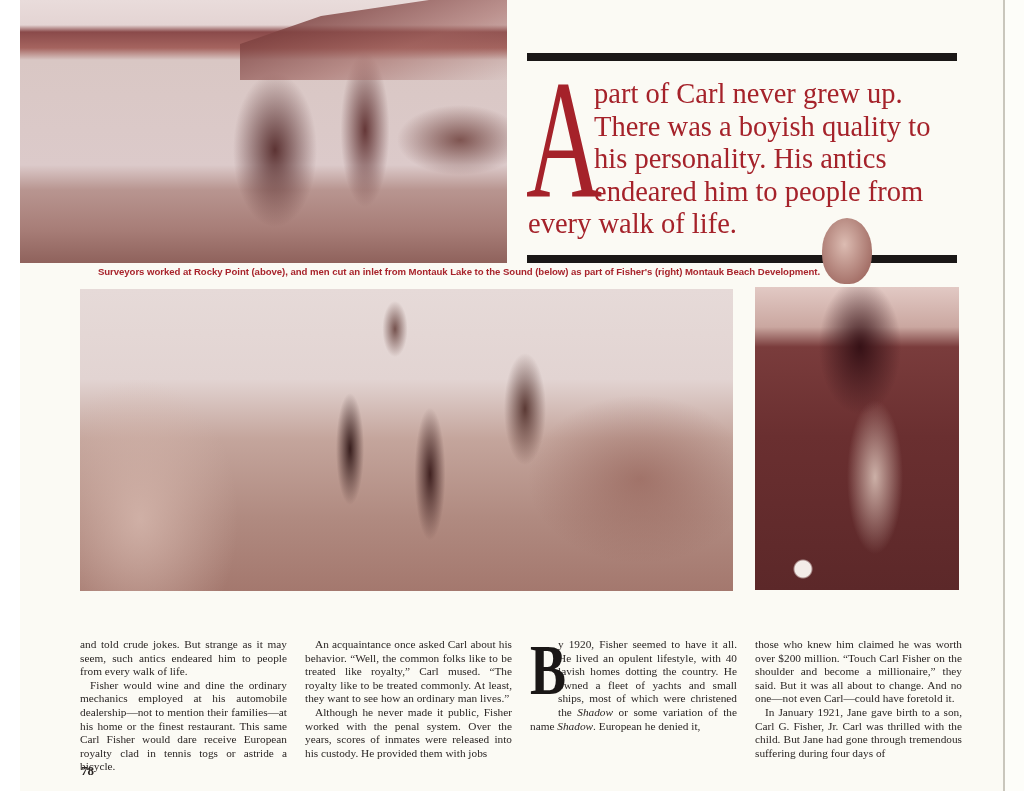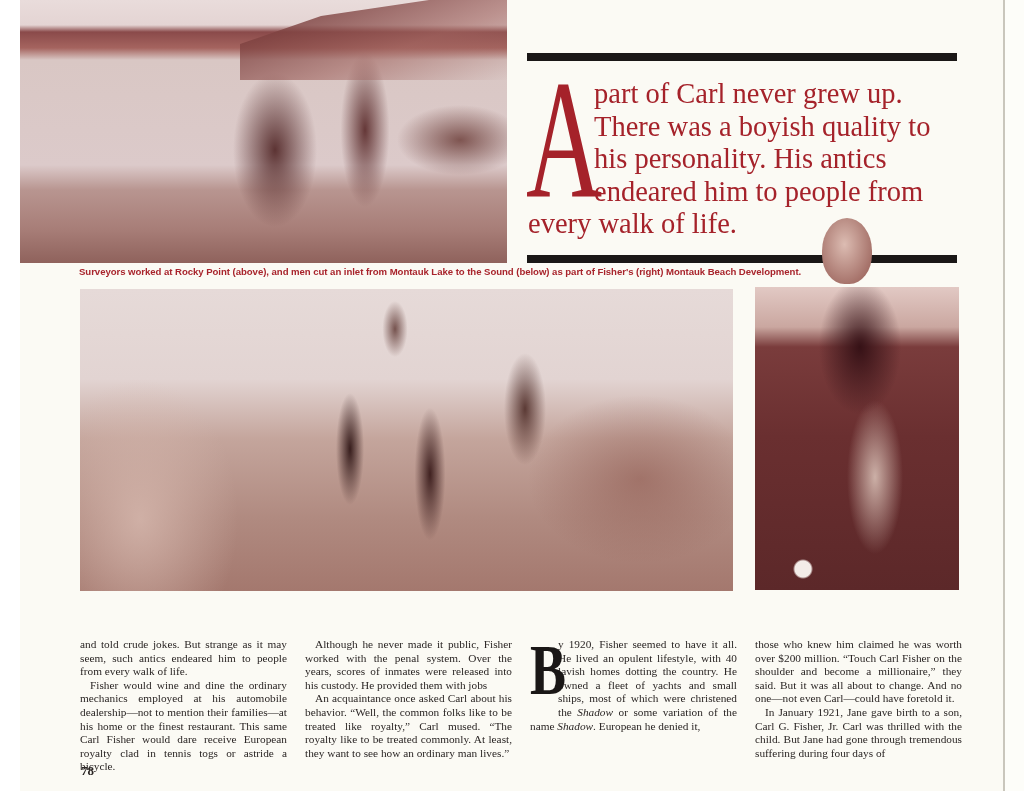--- a/index.html
+++ b/index.html
@@ -82,20 +82,21 @@
       transform: scaleX(0.62); transform-origin: left top;
       width: 62px;
     }
 
     .caption {
       position: absolute; left: 79px; top: 266px; width: 760px;
       color: #a8242c;
       font-family: "Liberation Sans", "DejaVu Sans", sans-serif;
       font-weight: bold; font-size: 9.6px; white-space: nowrap;
       letter-spacing: -0.05px;
+      text-align: center;
     }
 
     
     .col {
       position: absolute; top: 638px; width: 207px;
       font-family: "Liberation Serif", "DejaVu Serif", serif;
       font-size: 11.3px; line-height: 13.6px; color: #2a2524;
       text-align: justify;
     }
     .col p { margin: 0; }
@@ -138,22 +139,22 @@
 <div class="photo photo-main"></div>
 <div class="photo photo-right"></div>
 <div class="head-overlap"></div>
 
 <div class="col col1">
   <p>and told crude jokes.  But strange as it may seem, such antics endeared him to people from every walk of life.</p>
   <p class="indent">Fisher would wine and dine the ordinary mechanics employed at his automobile dealership—not to mention their fami­lies—at his home or the finest restaurant. This same Carl Fisher would dare receive European royalty clad in tennis togs or astride a bicycle.</p>
 </div>
 
 <div class="col col2">
+  <p class="indent">An acquaintance once asked Carl about his behavior.  “Well, the common folks like to be treated like royalty,” Carl mused. “The royalty like to be treated commonly. At least, they want to see how an ordinary man lives.”</p>
   <p class="indent">Although he never made it public, Fisher worked with the penal system.  Over the years, scores of inmates were released into his custody.  He provided them with jobs</p>
-  <p class="indent">An acquaintance once asked Carl about his behavior.  “Well, the common folks like to be treated like royalty,” Carl mused. “The royalty like to be treated commonly. At least, they want to see how an ordinary man lives.”</p>
 </div>
 
 <div class="col col3">
   <p><span class="drop-b">B</span><span>y 1920, Fisher seemed to have it all. He lived an opulent lifestyle, with 40 lavish homes dotting the country. He owned a fleet of yachts and small ships, most of which were christened the </span><em>Shadow</em><span> or some variation of the name </span><em>Shadow</em><span>.  European he denied it,</span></p>
 </div>
 
 <div class="col col4">
   <p>those who knew him claimed he was worth over $200 million.  “Touch Carl Fisher on the shoulder and become a millionaire,” they said.  But it was all about to change. And no one—not even Carl—could have foretold it.</p>
   <p class="indent">In January 1921, Jane gave birth to a son, Carl G. Fisher, Jr.  Carl was thrilled with the child.  But Jane had gone through tremendous suffering during four days of</p>
 </div>

